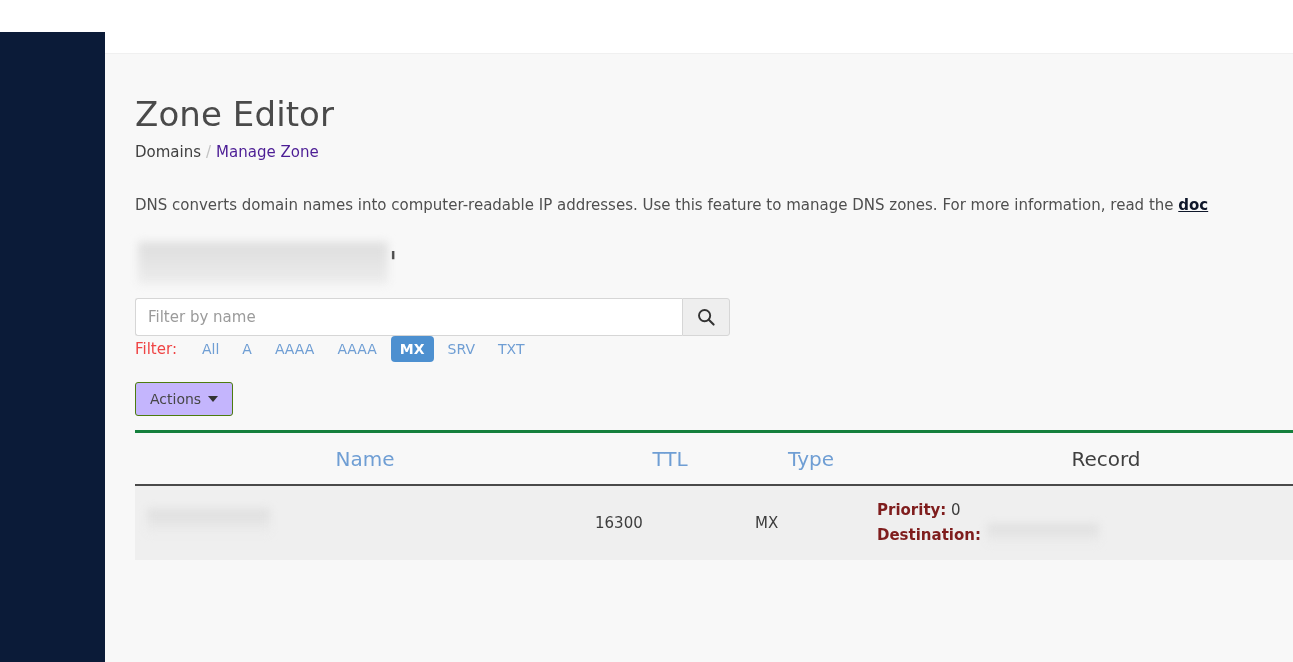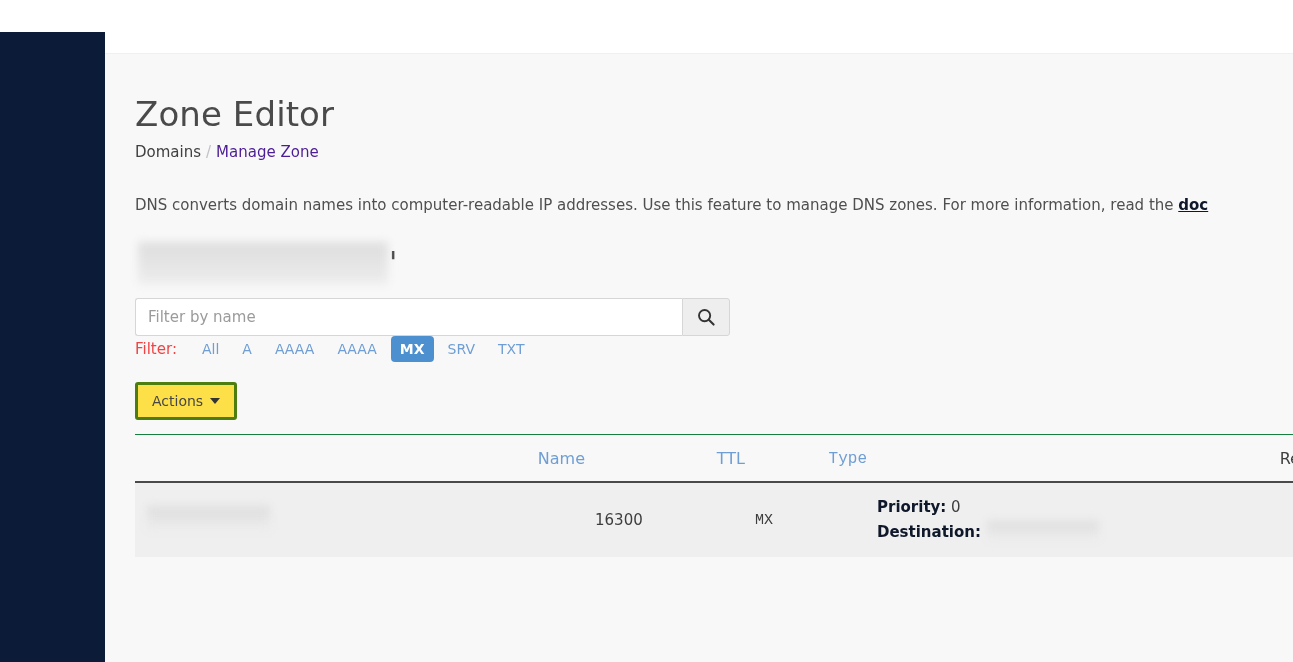--- a/index.html
+++ b/index.html
@@ -185,22 +185,22 @@
   }
 
   
   .actions-row {
     margin-top: 20px;
   }
   .actions-btn {
     display: inline-flex;
     align-items: center;
     gap: 7px;
-    background: #fde047;
-    border: 3px solid #4d7c0f;
+    background: #c4b5fd;
+    border: 1px solid #4d7c0f;
     border-radius: 3px;
     padding: 8px 14px;
     font-size: 14px;
     color: #464646;
     font-family: "DejaVu Sans", "Liberation Sans", sans-serif;
     cursor: pointer;
   }
   .caret {
     width: 0; height: 0;
     border-left: 5px solid transparent;
@@ -213,58 +213,58 @@
   .table-wrap {
     margin-top: 14px;
     width: 1200px;
   }
   table.records {
     border-collapse: collapse;
     width: 1200px;
     table-layout: fixed;
   }
   table.records thead th {
-    text-align: right;
+    text-align: center;
     font-weight: 400;
-    font-size: 16px;
+    font-size: 20px;
     color: #6f9ed4;
     padding: 14px 0 13px 10px;
-    border-top: 1px solid #15803d;
+    border-top: 3px solid #15803d;
     border-bottom: 2px solid #4a4a4a;
     background: #f8f8f8;
   }
   table.records thead th.plain {
     color: #3f3f3f;
   }
   table.records tbody td {
     font-size: 15px;
     color: #3d3d3d;
     padding: 12px 0 12px 10px;
     vertical-align: middle;
     background: #efefef;
     height: 64px;
   }
   .col-name { width: 450px; }
   .col-ttl  { width: 160px; }
-  .col-type { width: 122px; font-family: Liberation Mono, monospace; }
+  .col-type { width: 122px; }
   .col-record { width: 468px; }
 
   .redact-name {
     width: 123px;
     height: 24px;
     margin-left: 2px;
   }
   .redact-dest {
     width: 112px;
     height: 19px;
     margin-left: 6px;
     vertical-align: -3px;
   }
   .record-line { line-height: 25px; white-space: nowrap; }
-  .record-line b { color: #0f172a; }
+  .record-line b { color: #7f1d1d; }
 </style>
 </head>
 <body>
 
 <div class="app">
 
   <div class="sidebar"></div>
 
   <div class="right">
 

